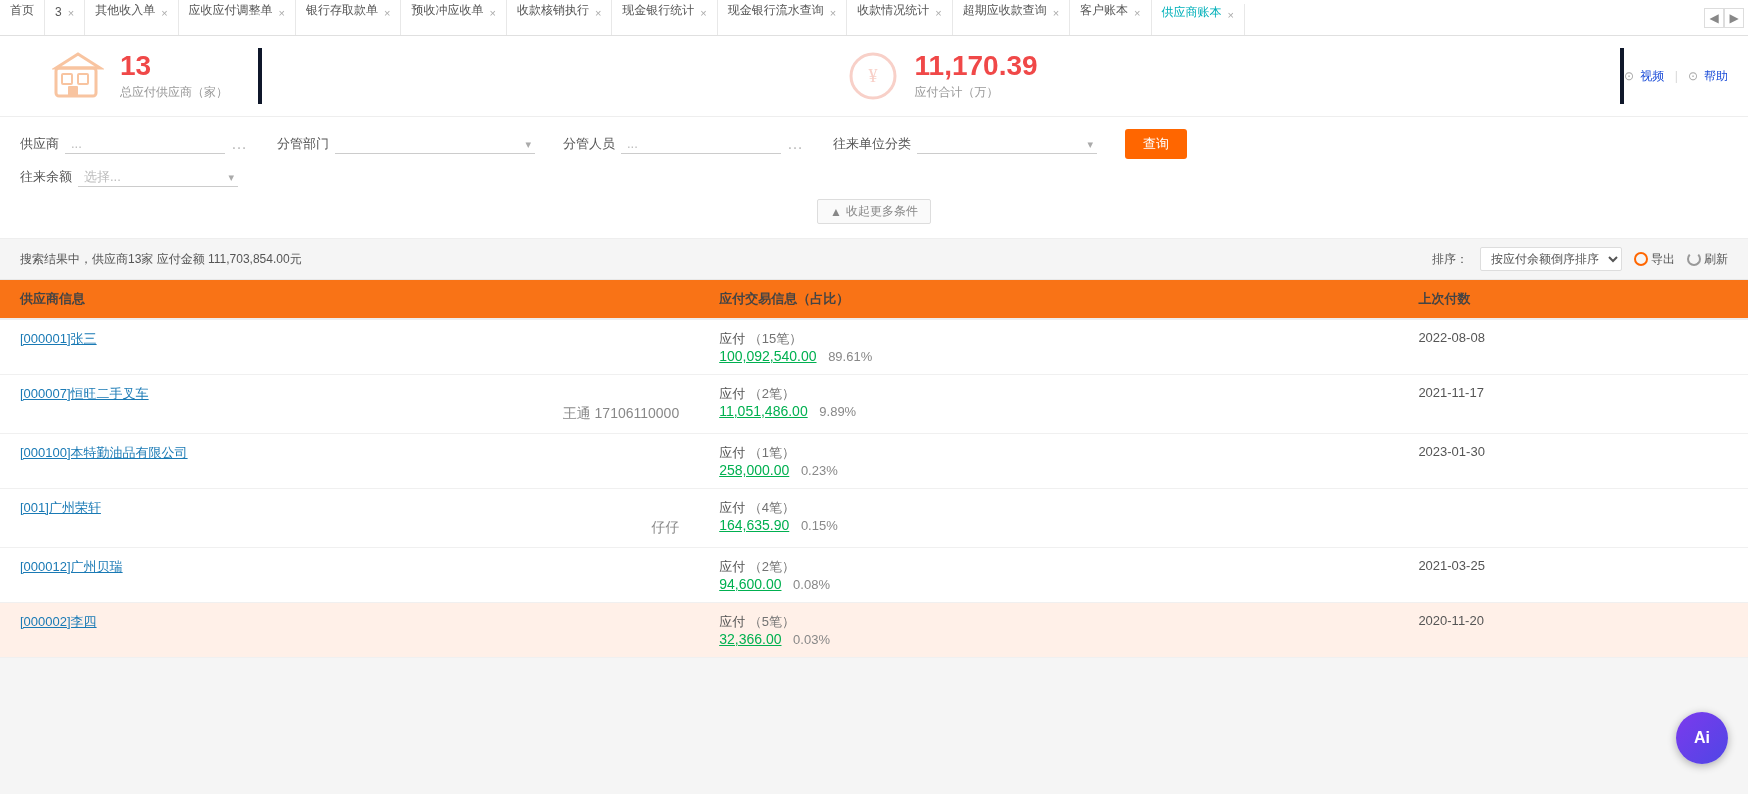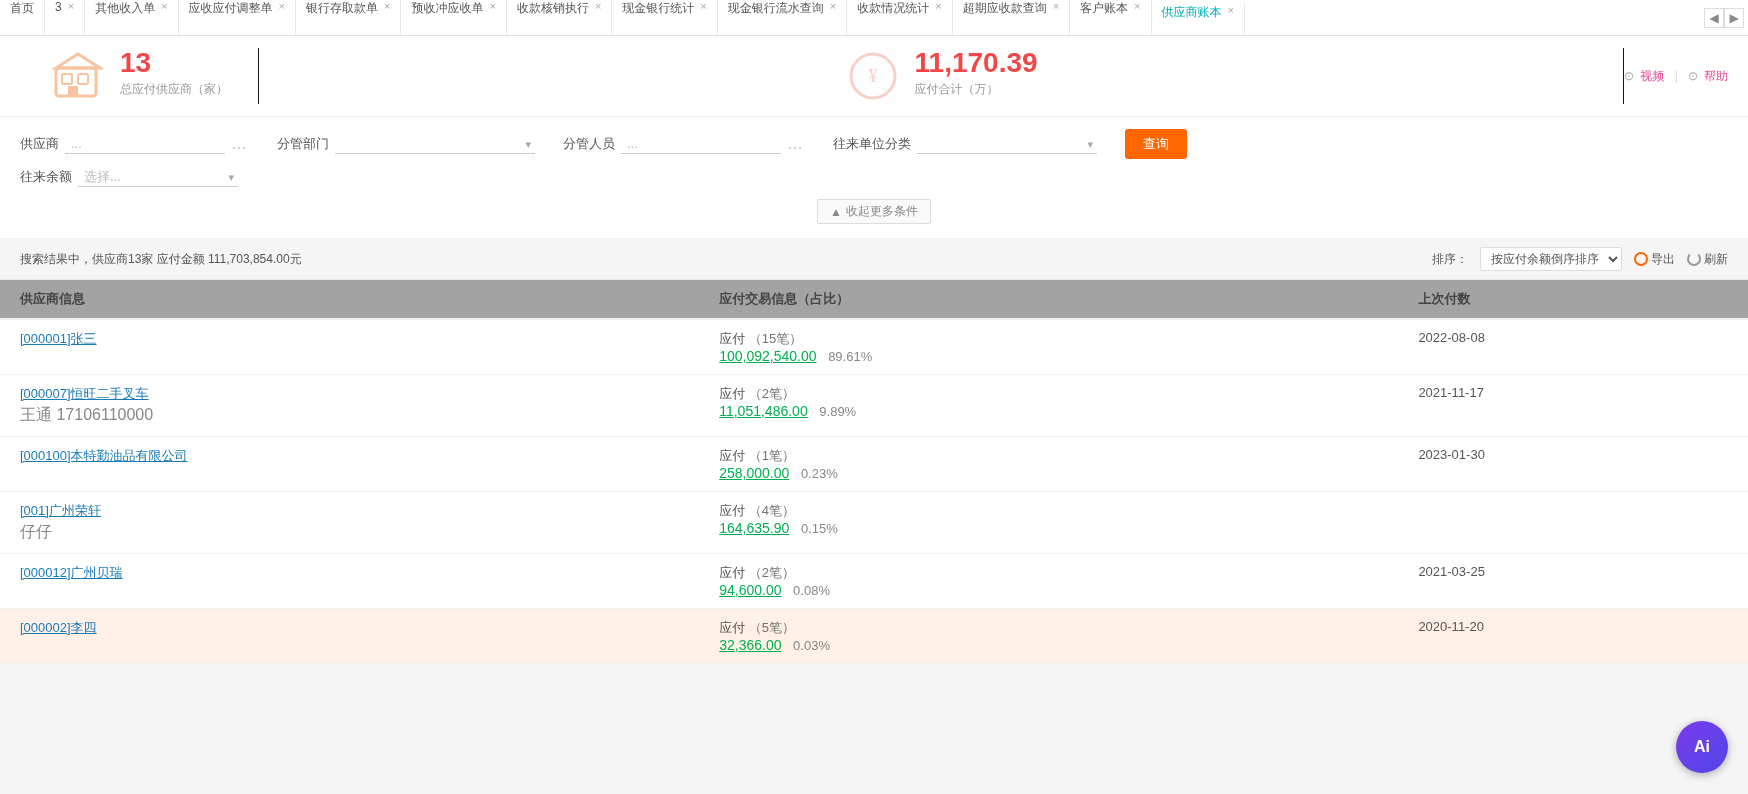--- a/index.html
+++ b/index.html
@@ -9,22 +9,22 @@
     .top-nav {
       display: flex;
       align-items: center;
       background: #fff;
       border-bottom: 1px solid #e0e0e0;
       height: 36px;
       overflow: hidden;
     }
     .nav-tab {
       display: flex;
-      align-items: flex-start;
-      padding: 0 10px;
+      align-items: flex-end;
+      padding: 16px 10px;
       height: 100%;
       font-size: 12px;
       color: #555;
       cursor: pointer;
       white-space: nowrap;
       border-right: 1px solid #e8e8e8;
       position: relative;
     }
     .nav-tab.active { color: #00b0b9; border-bottom: 2px solid #00b0b9; margin-top: 8px; }
     .nav-tab .close-x {
@@ -54,23 +54,23 @@
     .stats-row {
       display: flex;
       background: #fff;
       border-bottom: 1px solid #eee;
       padding: 12px 20px;
       align-items: center;
       position: relative;
     }
     .stat-block {
       display: flex;
-      align-items: flex-start;
+      align-items: center;
       padding: 0 30px;
-      border-right: 1px solid #0f172a;
+      border-right: 4px solid #0f172a;
     }
     .stat-block:last-child { border-right: none; }
     .stat-icon {
       width: 56px;
       height: 56px;
       margin-right: 14px;
       display: flex;
       align-items: center;
       justify-content: center;
     }
@@ -86,21 +86,21 @@
       margin-top: 2px;
     }
     .top-right-links {
       margin-left: auto;
       display: flex;
       align-items: center;
       font-size: 12px;
       color: #555;
       gap: 6px;
     }
-    .top-right-links span { cursor: pointer; color: #ec4899; }
+    .top-right-links span { cursor: pointer; color: #1d4ed8; }
     .top-right-links .divider { color: #ccc; }
 
     
     .filter-area {
       background: #fff;
       padding: 12px 20px 8px;
       border-bottom: 1px solid #eee;
     }
     .filter-row {
       display: flex;
@@ -221,21 +221,21 @@
     .main-table-wrap {
       background: #fff;
       margin: 0;
       overflow-x: auto;
     }
     .main-table {
       width: 100%;
       border-collapse: collapse;
     }
     .main-table thead tr {
-      background: #a3a3a3;
+      background: #f97316;
       border-bottom: 2px solid #eee;
     }
     .main-table thead th {
       padding: 10px 20px;
       text-align: left;
       font-size: 13px;
       color: #444;
       font-weight: 600;
       white-space: nowrap;
     }
@@ -247,23 +247,24 @@
       padding: 10px 20px;
       vertical-align: top;
       font-size: 13px;
     }
     .supplier-link {
       color: #1a7ab5;
       text-decoration: underline;
       cursor: pointer;
     }
     .supplier-sub {
-      font-size: 16px;
+      font-size: 14px;
       color: #888;
       margin-top: 2px;
+      text-align: right;
     }
     .amount-green {
       color: #00b050;
       font-size: 14px;
       font-weight: 500;
       text-decoration: underline;
       cursor: pointer;
     }
     .tx-label { color: #555; font-size: 13px; }
     .tx-count { color: #737373; font-size: 13px; }
@@ -536,15 +537,15 @@
         <a class="amount-green">32,366.00</a>
         <span class="pct">0.03%</span>
       </div>
     </td>
           <td><span class="date-text">2020-11-20</span></td>
         </tr>
       </tbody>
   </table>
 </div>
 
-<div style="position:fixed; bottom:21px; right:20px; width:52px; height:52px; background: linear-gradient(135deg,#7c3aed,#4f46e5); border-radius:50%; display:flex; align-items:center; justify-content:center; cursor:pointer; color:#fff; font-size:16px; font-weight:bold; box-shadow:0 2px 8px rgba(0,0,0,0.3);">
+<div style="position:fixed; bottom:30px; right:20px; width:52px; height:52px; background: linear-gradient(135deg,#7c3aed,#4f46e5); border-radius:50%; display:flex; align-items:center; justify-content:center; cursor:pointer; color:#fff; font-size:16px; font-weight:bold; box-shadow:0 2px 8px rgba(0,0,0,0.3);">
   <span>Ai</span>
 </div>
 
 </body></html>

